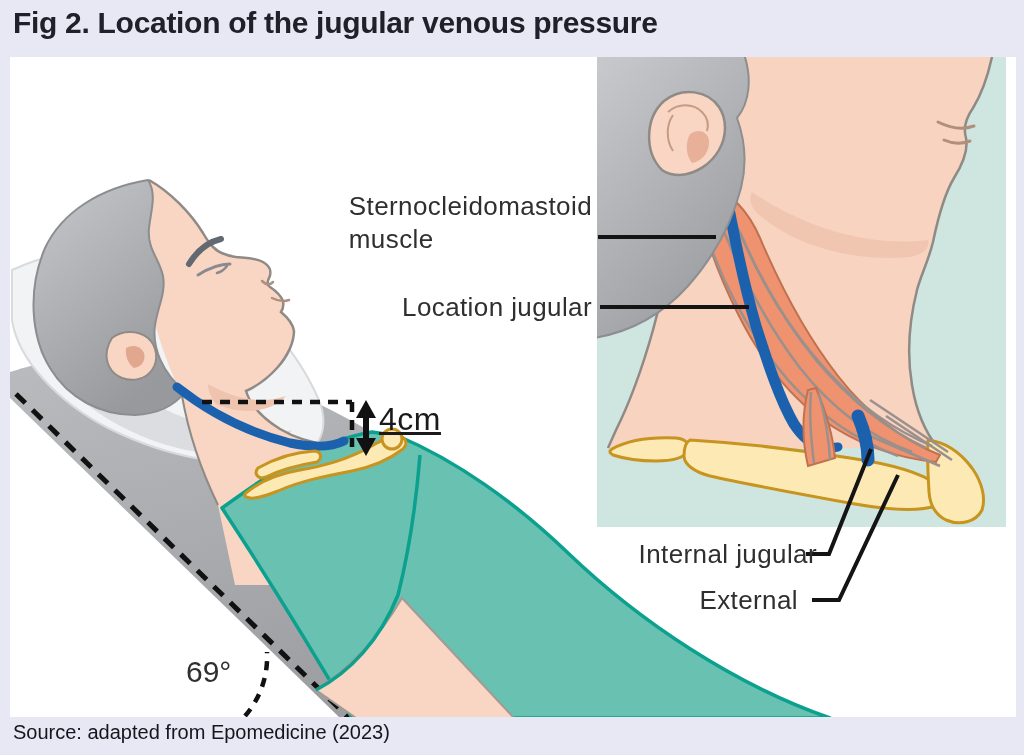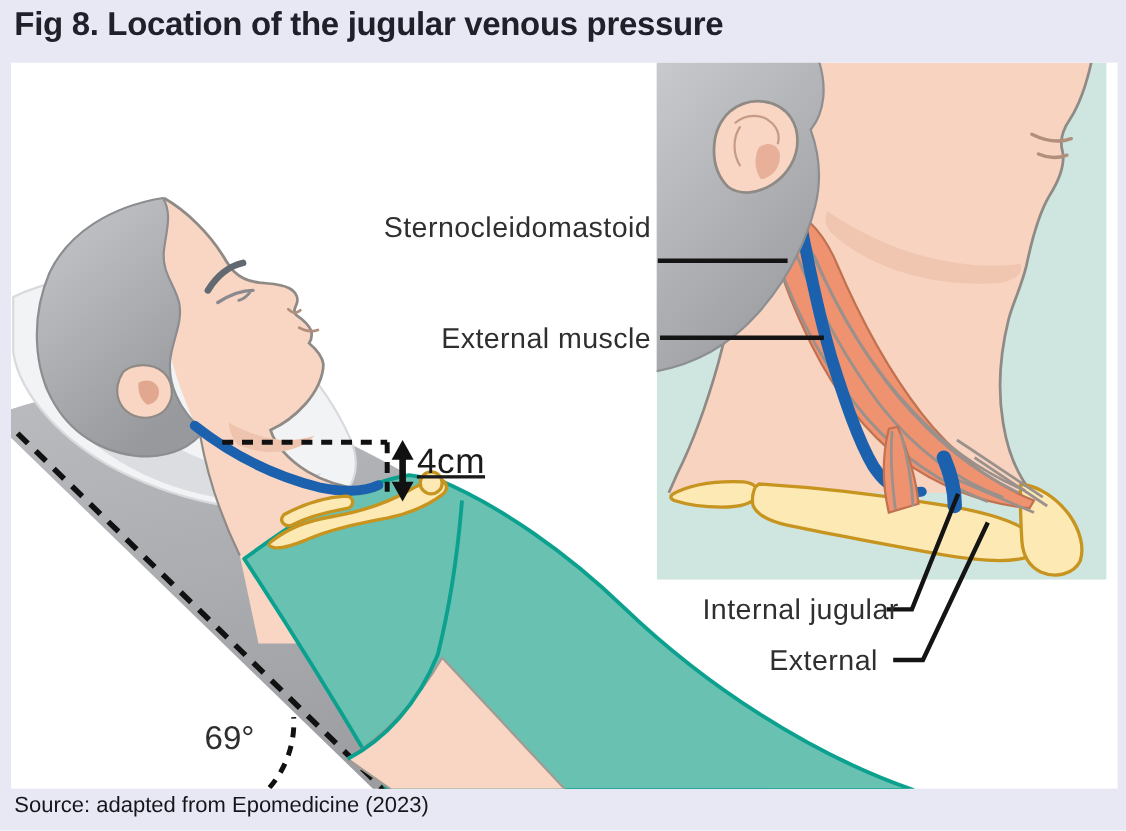--- a/index.html
+++ b/index.html
@@ -196,25 +196,26 @@
   </g>
 
   <g fill="none" stroke="#141414" stroke-width="4">
     <path d="M 598 237 L 716 237"></path>
     <path d="M 600 307 L 749 307"></path>
     <path d="M 806 554 L 829 554 L 871 449"></path>
     <path d="M 812 600 L 839 600 L 898 475"></path>
   </g>
 </svg>
 
-<div class="txt" id="fig-title">Fig 8. Location of the jugular venous pressure</div>
+<div class="txt" id="fig-title">Fig 2. Location of the jugular venous pressure</div>
 
 <div class="txt anat" id="lbl-scm">
   <div>Sternocleidomastoid</div>
+  <div>muscle</div>
 </div>
 
-<div class="txt anat" id="lbl-ext">External muscle</div>
+<div class="txt anat" id="lbl-ext">Location jugular</div>
 <div class="txt anat" id="lbl-int">Internal jugular</div>
 <div class="txt anat" id="lbl-clav">External</div>
 <div class="txt" id="lbl-4cm">4cm</div>
 <div class="txt" id="lbl-45">69°</div>
 
 <div class="txt" id="source-line">Source: adapted from Epomedicine (2023)</div>
 
 </body></html>

